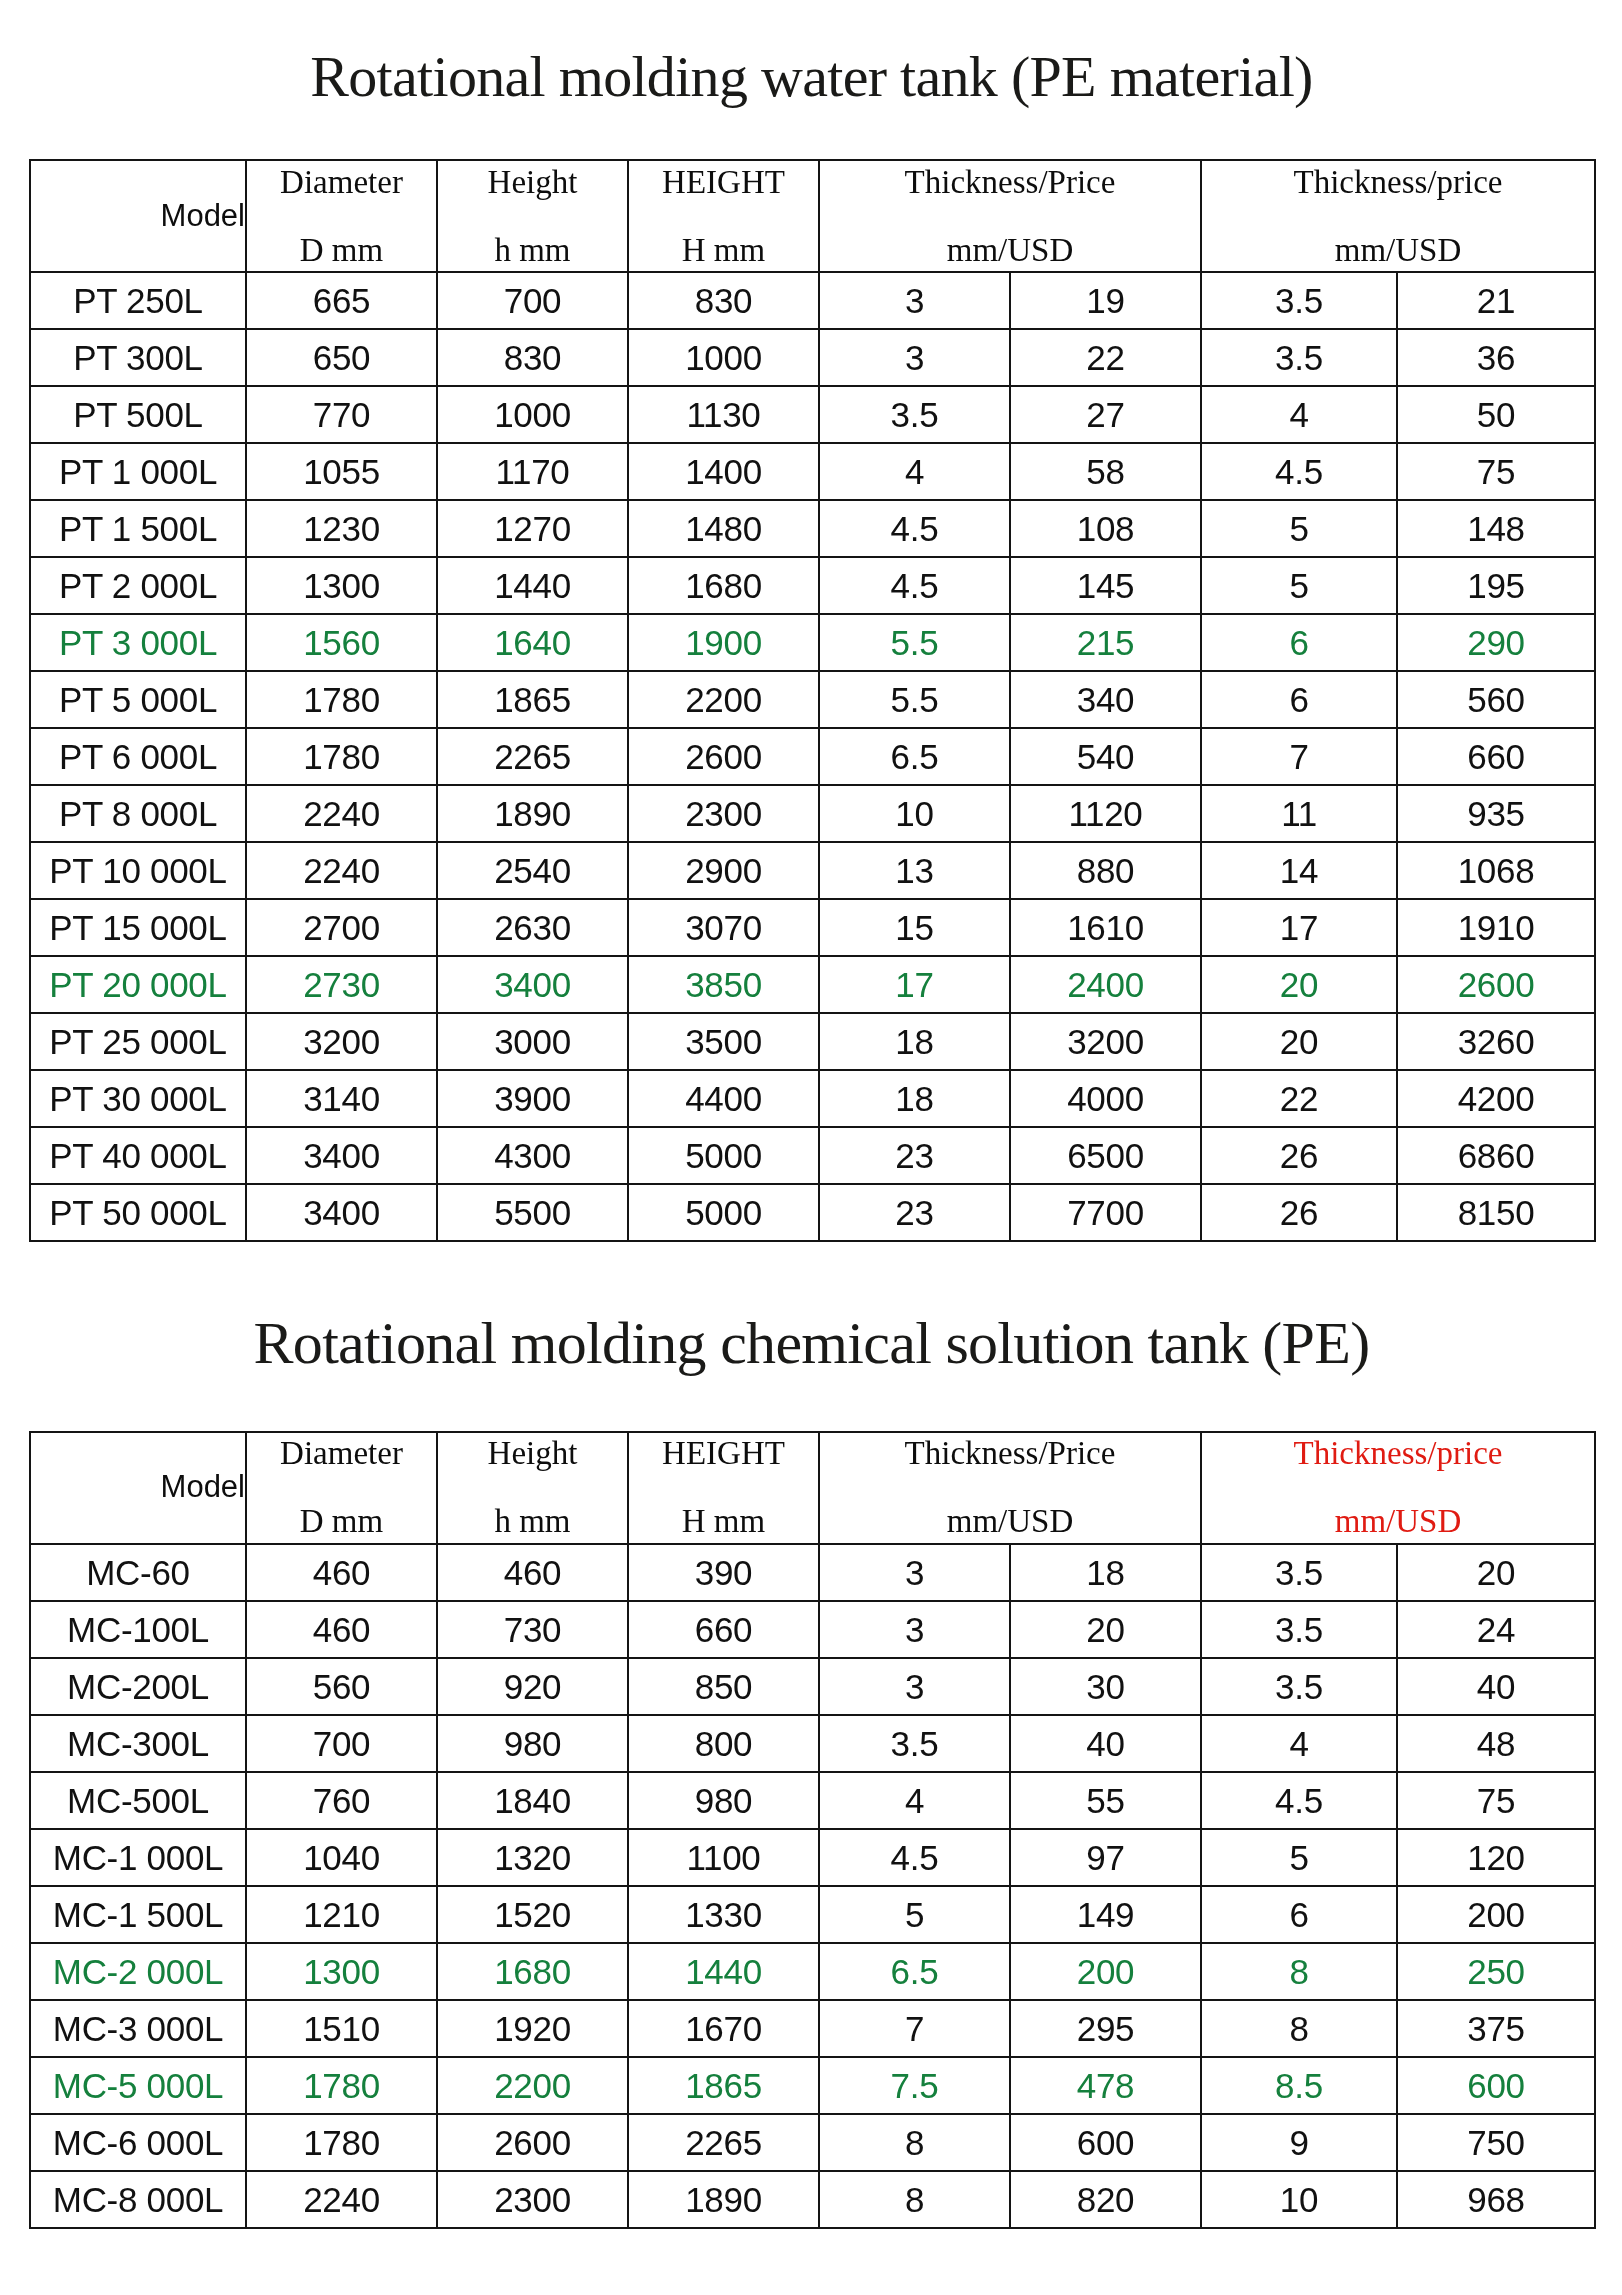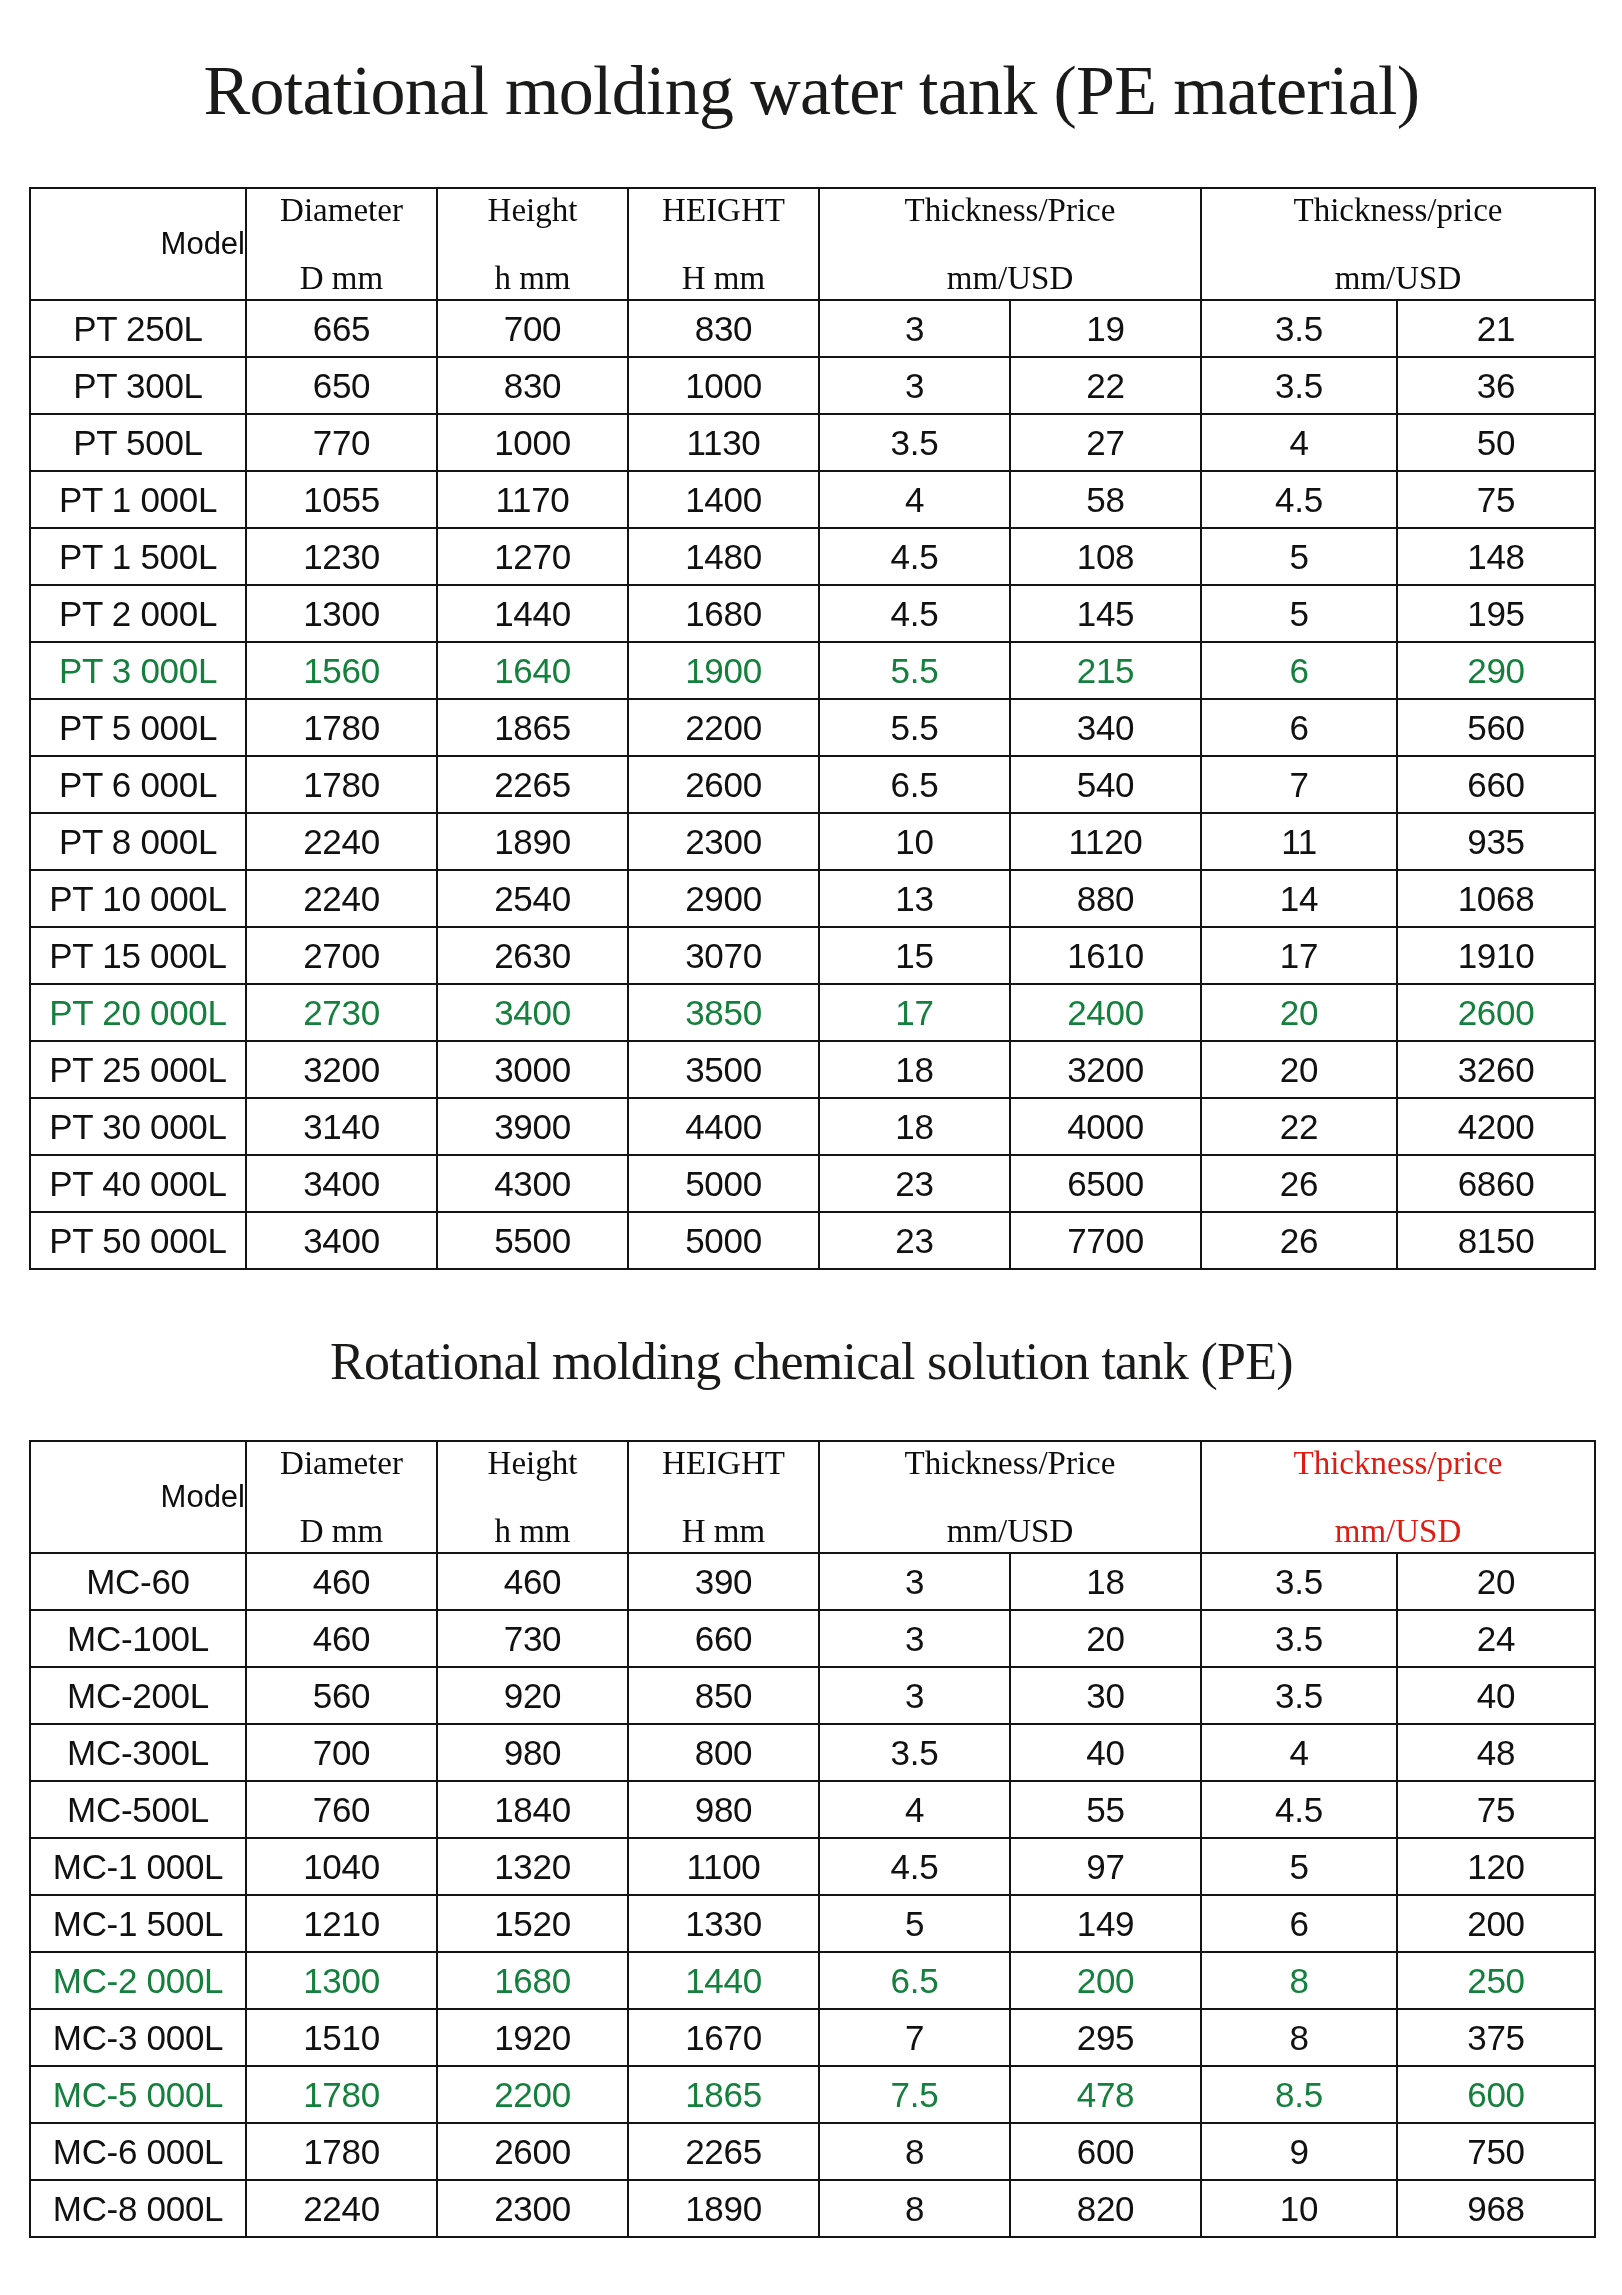--- a/index.html
+++ b/index.html
@@ -25,27 +25,27 @@
   
   .doc-title {
     font-family: "Liberation Serif", serif;
     font-weight: 400;
     text-align: center;
     letter-spacing: -0.7px;
     color: #1a1a18;
     white-space: nowrap;
   }
   .title-1 {
-    font-size: 70px;
+    font-size: 58px;
     line-height: 1.0;
     padding-top: 9.2px;
     padding-bottom: 14.4px;
   }
   .title-2 {
-    font-size: 52px;
+    font-size: 60px;
     line-height: 1.0;
     padding-top: 31px;
     padding-bottom: 17px;
   }
 
   
   table.spec {
     border-collapse: collapse;
     table-layout: fixed;
     width: 1565px;

